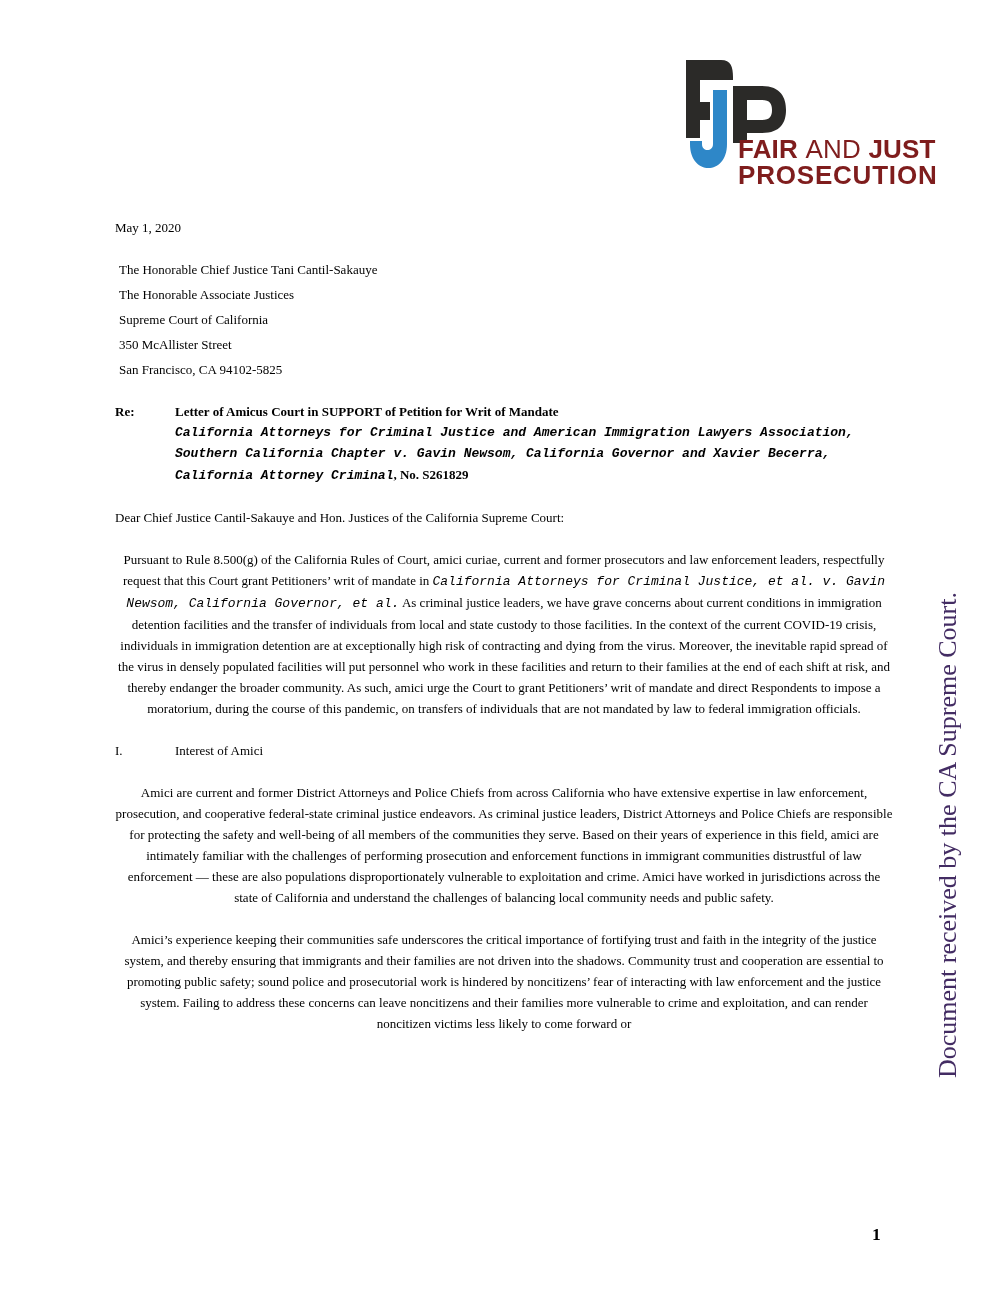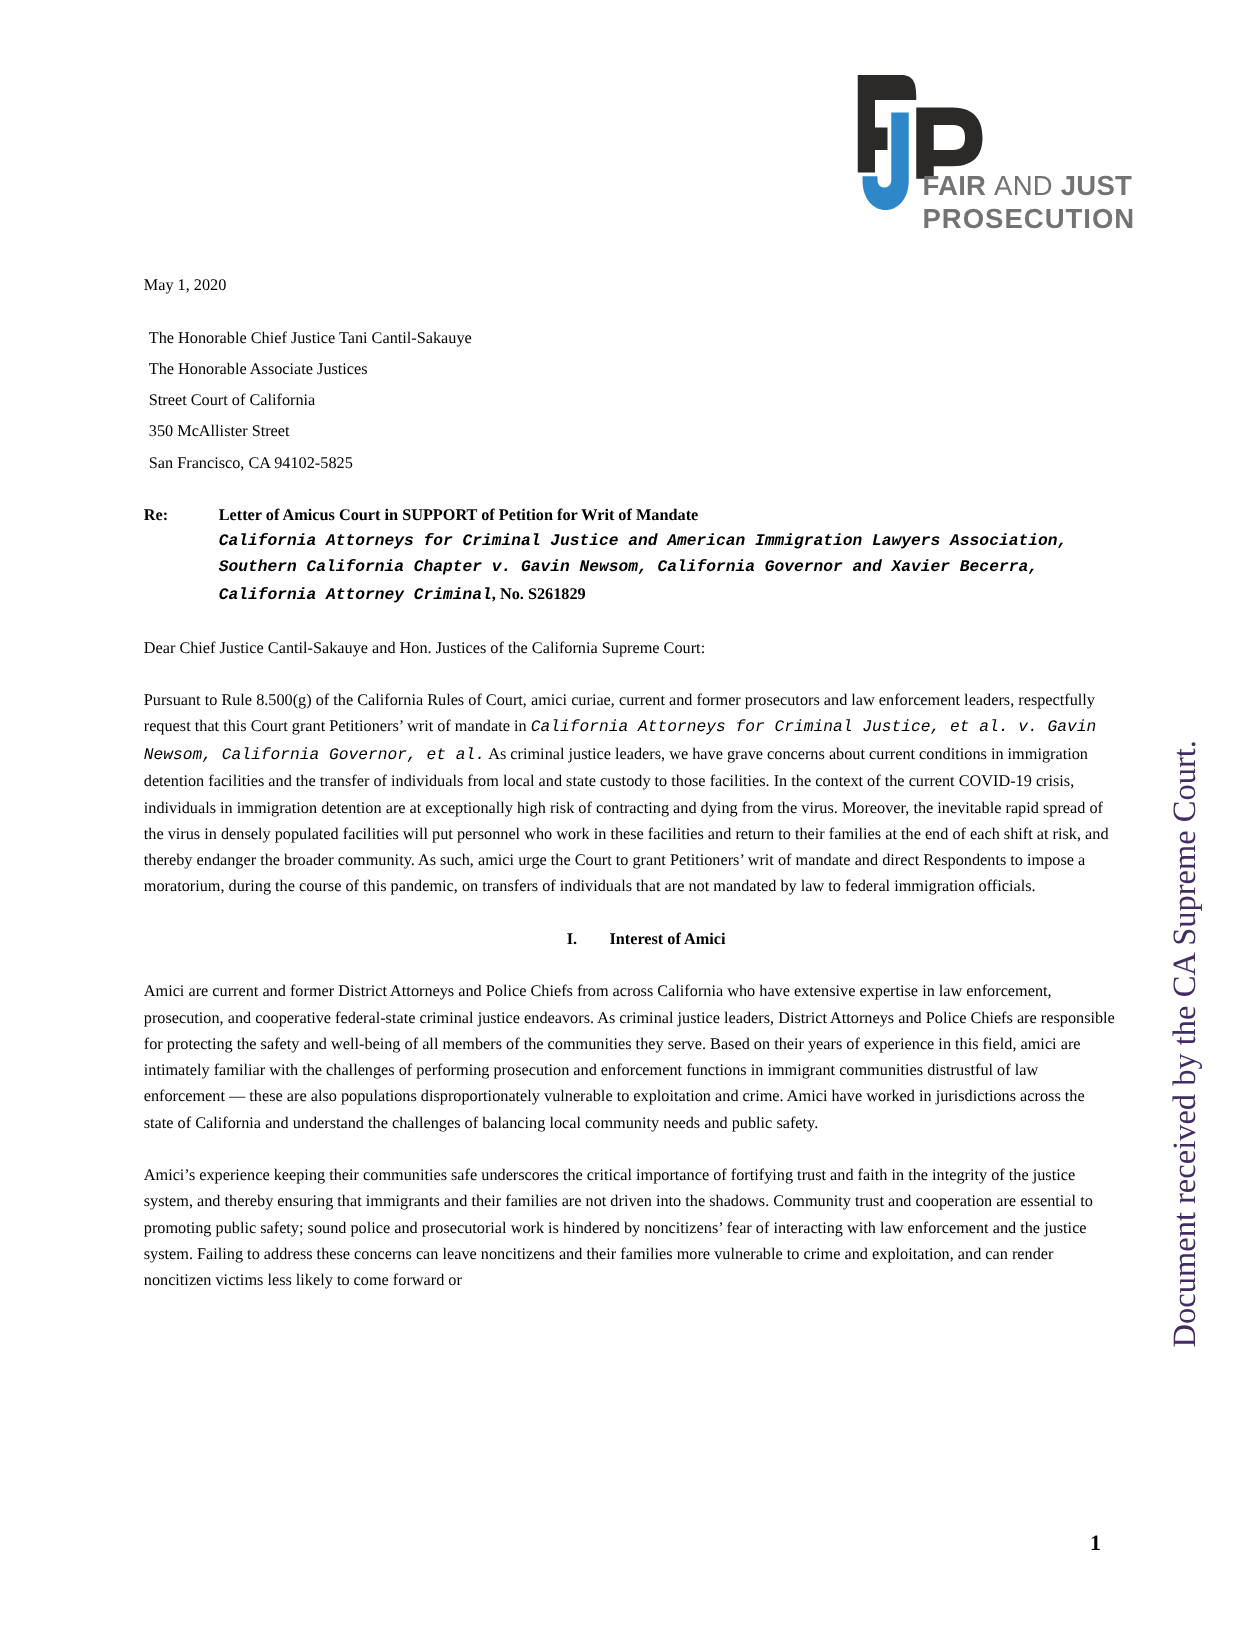--- a/index.html
+++ b/index.html
@@ -12,38 +12,38 @@
     font-family: "Liberation Serif", "DejaVu Serif", serif;
     color: #000000;
   }
 
   
   .logo { position: absolute; left: 686px; top: 60px; width: 218px; height: 135px; }
   .monogram { position: absolute; left: 0; top: 0; width: 104px; height: 112px; }
   .wordmark {
     position: absolute; left: 52px; top: 76px;
     font-family: "Liberation Sans", sans-serif;
-    font-size: 22px; font-weight: 700; line-height: 26px;
-    color: #737373; white-space: nowrap; letter-spacing: 0.2px;
+    font-size: 26px; font-weight: 700; line-height: 26px;
+    color: #7f1d1d; white-space: nowrap; letter-spacing: 0.2px;
   }
   .wordmark .and { font-weight: 400; }
   .wordmark .line2 { letter-spacing: 0.8px; }
 
   
   .content {
     position: absolute; left: 115px; top: 217px; width: 778px;
     font-size: 13px; line-height: 21px; text-align: left;
   }
   .block { margin: 0 0 21px 0; }
   .addr-line { margin: 4px; }
   .re-block { position: relative; padding-left: 60px; font-weight: bold; margin: 0 0 21px 0; }
   .re-label { position: absolute; left: 0; top: 0; }
   .it { font-style: italic; font-family: Liberation Mono, monospace; }
-  p.body-para { margin: 0 0 21px 0; }
-  .section-heading { font-weight: bold; margin: 0 0 21px 0; text-align: center; }
+  p.body-para { margin: 0 0 21px 0; text-align: center; }
+  .section-heading { font-weight: normal; margin: 0 0 21px 0; }
   .sec-num { display: inline-block; width: 60px; }
 
   
   .watermark {
     position: absolute; left: 948px; top: 835px;
     transform: translate(-50%, -50%) rotate(-90deg);
     white-space: nowrap;
     font-size: 26px; color: #432c63;
   }
 
@@ -73,21 +73,21 @@
     </div>
   </div>
 
   <div class="content">
 
     <div class="block">May 1, 2020</div>
 
     <div class="block">
       <div class="addr-line">The Honorable Chief Justice Tani Cantil-Sakauye</div>
       <div class="addr-line">The Honorable Associate Justices</div>
-      <div class="addr-line">Street Court of California</div>
+      <div class="addr-line">Supreme Court of California</div>
       <div class="addr-line">350 McAllister Street</div>
       <div class="addr-line">San Francisco, CA 94102-5825</div>
     </div>
 
     <div class="re-block">
       <span class="re-label">Re:</span>
       <div>Letter of Amicus Court in SUPPORT of Petition for Writ of Mandate</div>
       <div class="it">California Attorneys for Criminal Justice and American Immigration Lawyers Association,</div>
       <div class="it">Southern California Chapter v. Gavin Newsom, California Governor and Xavier Becerra,</div>
       <div><span class="it">California Attorney Criminal</span><span>, No. S261829</span></div>

